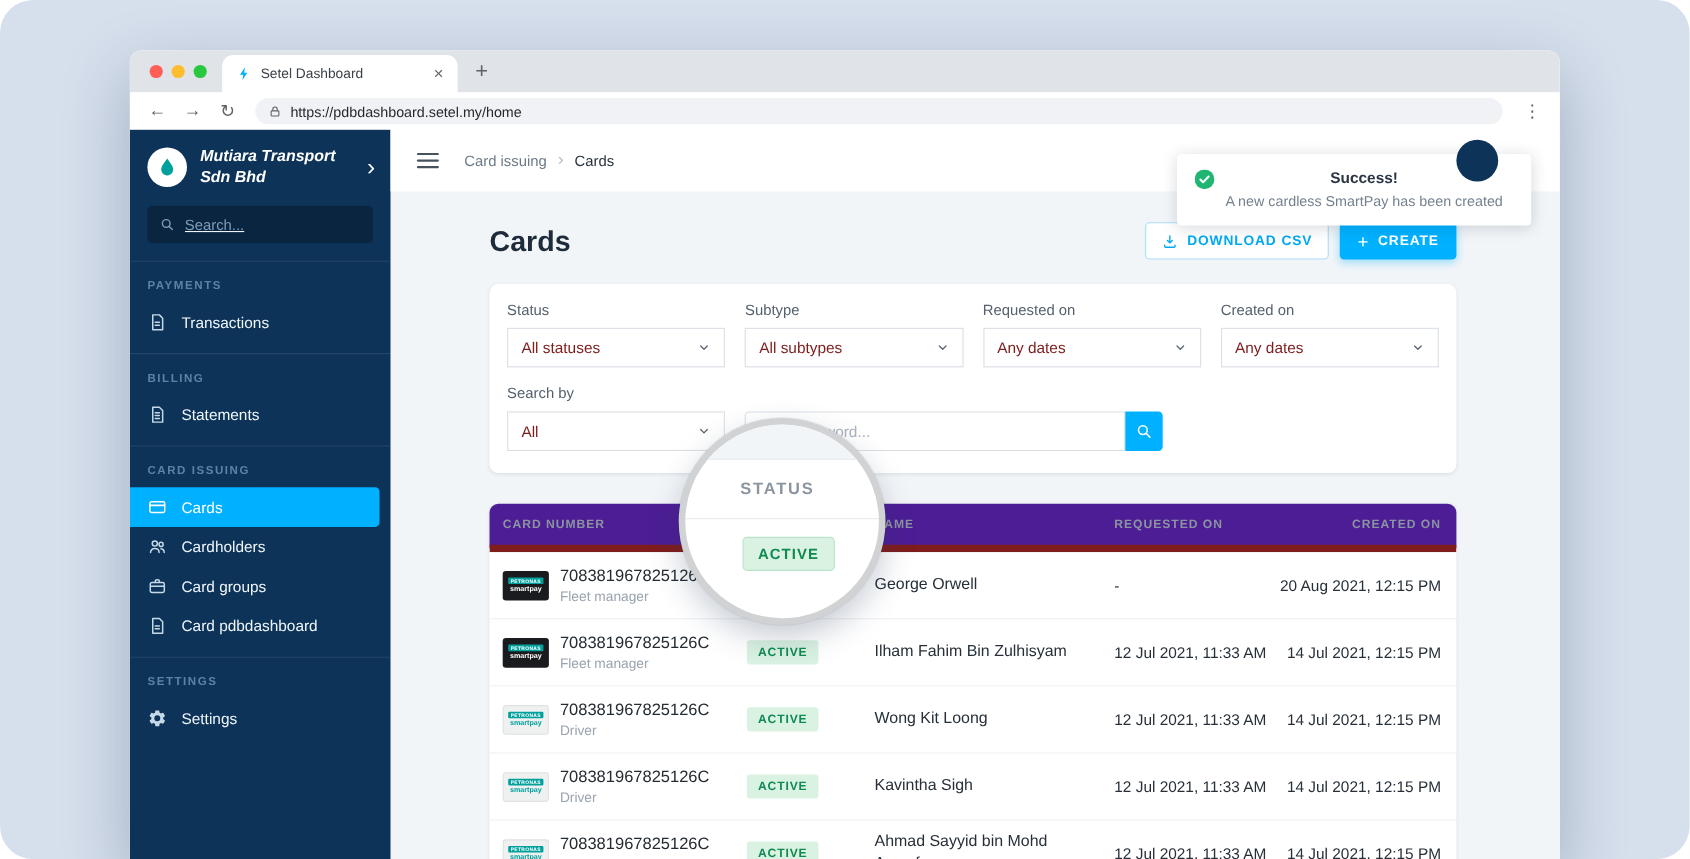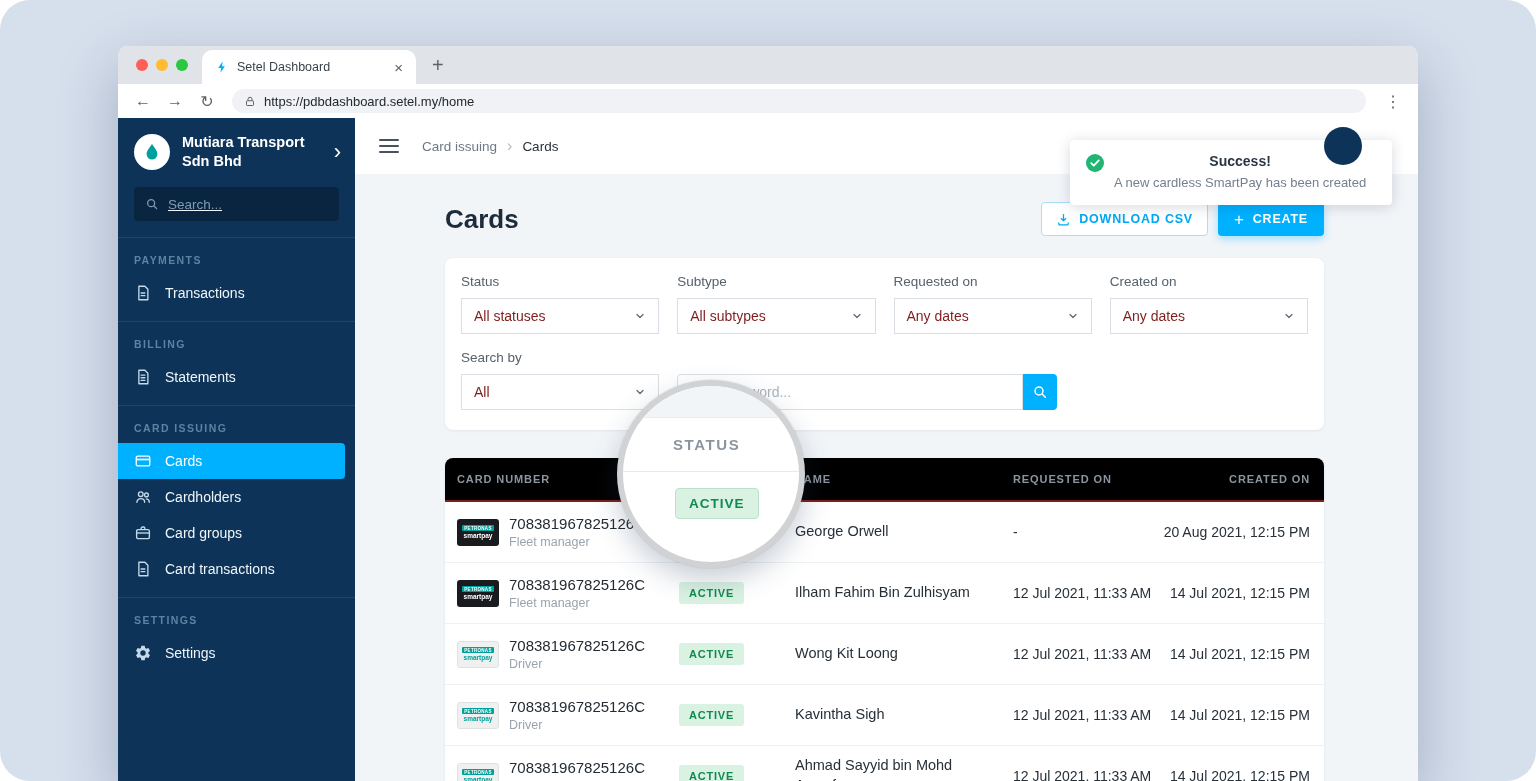--- a/index.html
+++ b/index.html
@@ -34,21 +34,21 @@
 
   
   .app { flex: 1; display: flex; min-height: 0; background: #f2f5f8; }
 
   .sidebar { flex: 0 0 237px; background: #0d3458; color: #eef4f9; overflow: hidden; }
   .company { display: flex; align-items: center; gap: 12px; padding: 15px 12px 13px 16px; cursor: pointer; }
   .logo { flex: 0 0 36px; width: 36px; height: 36px; border-radius: 50%; background: #fff;
     display: flex; align-items: center; justify-content: center; }
   .logo svg { width: 20px; height: 20px; }
   .company-name { flex: 1; display: flex; flex-direction: column; font-size: 14.5px;
-    font-weight: 600; line-height: 1.32; color: #fff; }
+    font-weight: 600; line-height: 1.32; color: #fff; font-style: italic; }
   .chev { font-size: 22px; color: #fff; padding-right: 2px; }
   .sb-search { margin: 3px 16px 16px; height: 34px; background: rgba(0,0,0,.28); border-radius: 4px;
     display: flex; align-items: center; gap: 9px; padding: 0 11px; text-decoration: underline; }
   .sb-search svg { width: 14px; height: 14px; color: #7e9cb8; flex: 0 0 14px; }
   .sb-search input { flex: 1; background: transparent; border: 0; outline: 0; color: #d4e2ee;
     font-size: 13.5px; font-family: inherit; }
   .sb-search input::placeholder { color: #7e9cb8; }
   .sb-section { border-top: 1px solid rgba(255,255,255,.09); padding: 4px 0 10px; }
   .sb-section-label { padding: 12px 16px 9px; font-size: 10.5px; font-weight: 700;
     letter-spacing: 1.4px; color: #5d83a3; }
@@ -99,21 +99,21 @@
     font-size: 14px; color: #222c36; outline: 0; font-family: inherit; }
   .kw-input::placeholder { color: #aab4be; }
   .kw-btn { width: 34px; background: #00b1ff; border: 0; border-radius: 0 4px 4px 0;
     display: flex; align-items: center; justify-content: center; cursor: pointer; }
   .kw-btn svg { width: 16px; height: 16px; color: #fff; }
 
   .table-card { margin-top: 28px; background: #fff; border-radius: 8px 8px 0 0;
     box-shadow: 0 1px 3px rgba(20,35,60,.08); min-height: 340px; }
   .t-head, .t-row { display: grid; grid-template-columns: 222px 116px 218px 150px 1fr;
     padding-left: 12px; padding-right: 14px; align-items: center; }
-  .t-head { height: 44px; background: #000000; border-bottom: 2px solid #7f1d1d; border-radius: 8px 8px 0 0; }
+  .t-head { height: 44px; background: #4c1d95; border-bottom: 7px solid #7f1d1d; border-radius: 8px 8px 0 0; }
   .th { font-size: 11px; font-weight: 700; letter-spacing: .9px; color: #8b95a0; }
   .th.right { text-align: right; }
   .t-row { min-height: 61px; padding-top: 9px; padding-bottom: 9px; border-bottom: 1px solid #eef1f4; cursor: pointer; }
   .c-cardnum { display: flex; align-items: center; gap: 10px; }
   .thumb { flex: 0 0 42px; width: 42px; height: 27px; border-radius: 3px; display: flex;
     flex-direction: column; align-items: center; justify-content: center; gap: 1px; }
   .thumb.black { background: #1a1b1e; }
   .thumb.light { background: #eff1f1; border: 1px solid #dfe2e4; }
   .b1 { font-size: 4.5px; font-weight: 700; letter-spacing: .3px; background: #00a19c; color: #fff;
     padding: .5px 2px; border-radius: 1px; }
@@ -270,21 +270,21 @@
             </span>
             <span class="sb-label">Card groups</span>
           </div>
           <div class="sb-item">
             <span class="sb-icon">
               <svg viewBox="0 0 24 24" fill="none" stroke="currentColor" stroke-width="1.8" stroke-linecap="round" stroke-linejoin="round">
                   <path d="M6.5 3h8l4 4v14h-12z"></path>
                   <path d="M9.5 12h5M9.5 15.5h5"></path>
                 </svg>
             </span>
-            <span class="sb-label">Card transactions</span>
+            <span class="sb-label">Card pdbdashboard</span>
           </div>
         </div>
 
         <div class="sb-section">
           <div class="sb-section-label">SETTINGS</div>
           <div class="sb-item">
             <span class="sb-icon">
               <svg viewBox="0 0 24 24" fill="currentColor">
                   <path d="M19.14 12.94c.04-.3.06-.61.06-.94 0-.32-.02-.64-.07-.94l2.03-1.58a.49.49 0 0 0 .12-.61l-1.92-3.32a.49.49 0 0 0-.59-.22l-2.39.96c-.5-.38-1.03-.7-1.62-.94l-.36-2.54a.48.48 0 0 0-.48-.41h-3.84c-.24 0-.43.17-.47.41l-.36 2.54c-.59.24-1.13.57-1.62.94l-2.39-.96a.49.49 0 0 0-.59.22L2.74 8.87c-.12.21-.08.47.12.61l2.03 1.58c-.05.3-.09.63-.09.94s.02.64.07.94l-2.03 1.58a.49.49 0 0 0-.12.61l1.92 3.32c.12.22.37.29.59.22l2.39-.96c.5.38 1.03.7 1.62.94l.36 2.54c.05.24.24.41.48.41h3.84c.24 0 .44-.17.47-.41l.36-2.54c.59-.24 1.13-.56 1.62-.94l2.39.96c.22.08.47 0 .59-.22l1.92-3.32a.49.49 0 0 0-.12-.61l-2.01-1.58zM12 15.6A3.6 3.6 0 1 1 12 8.4a3.6 3.6 0 0 1 0 7.2z"></path>
                 </svg>

